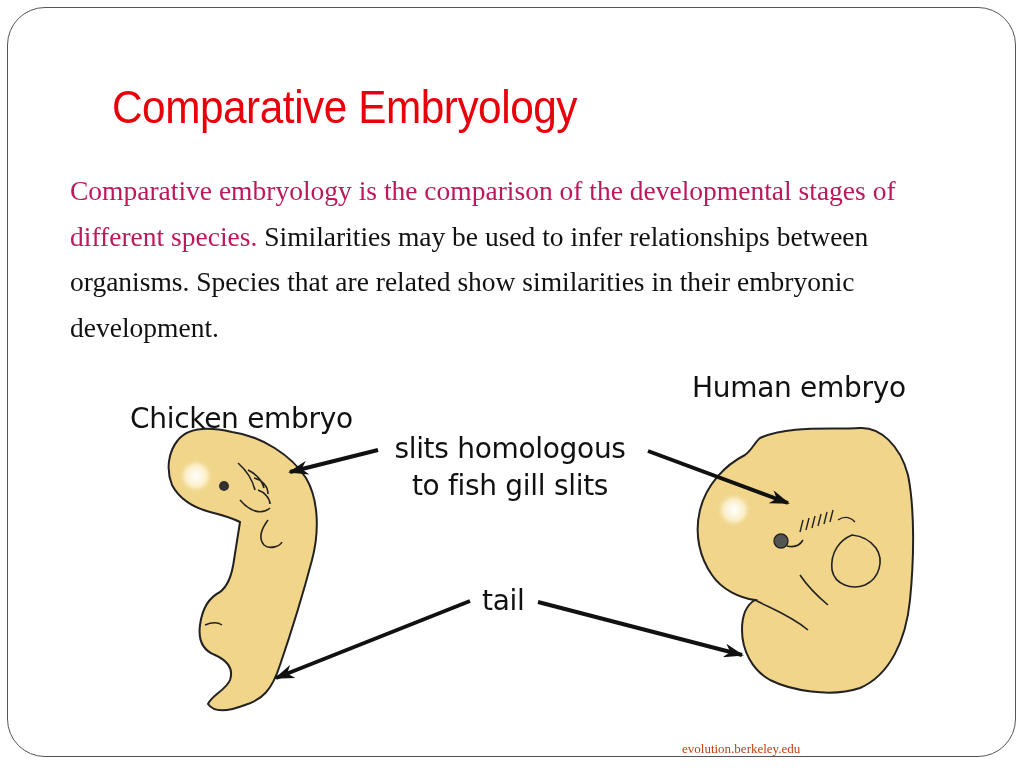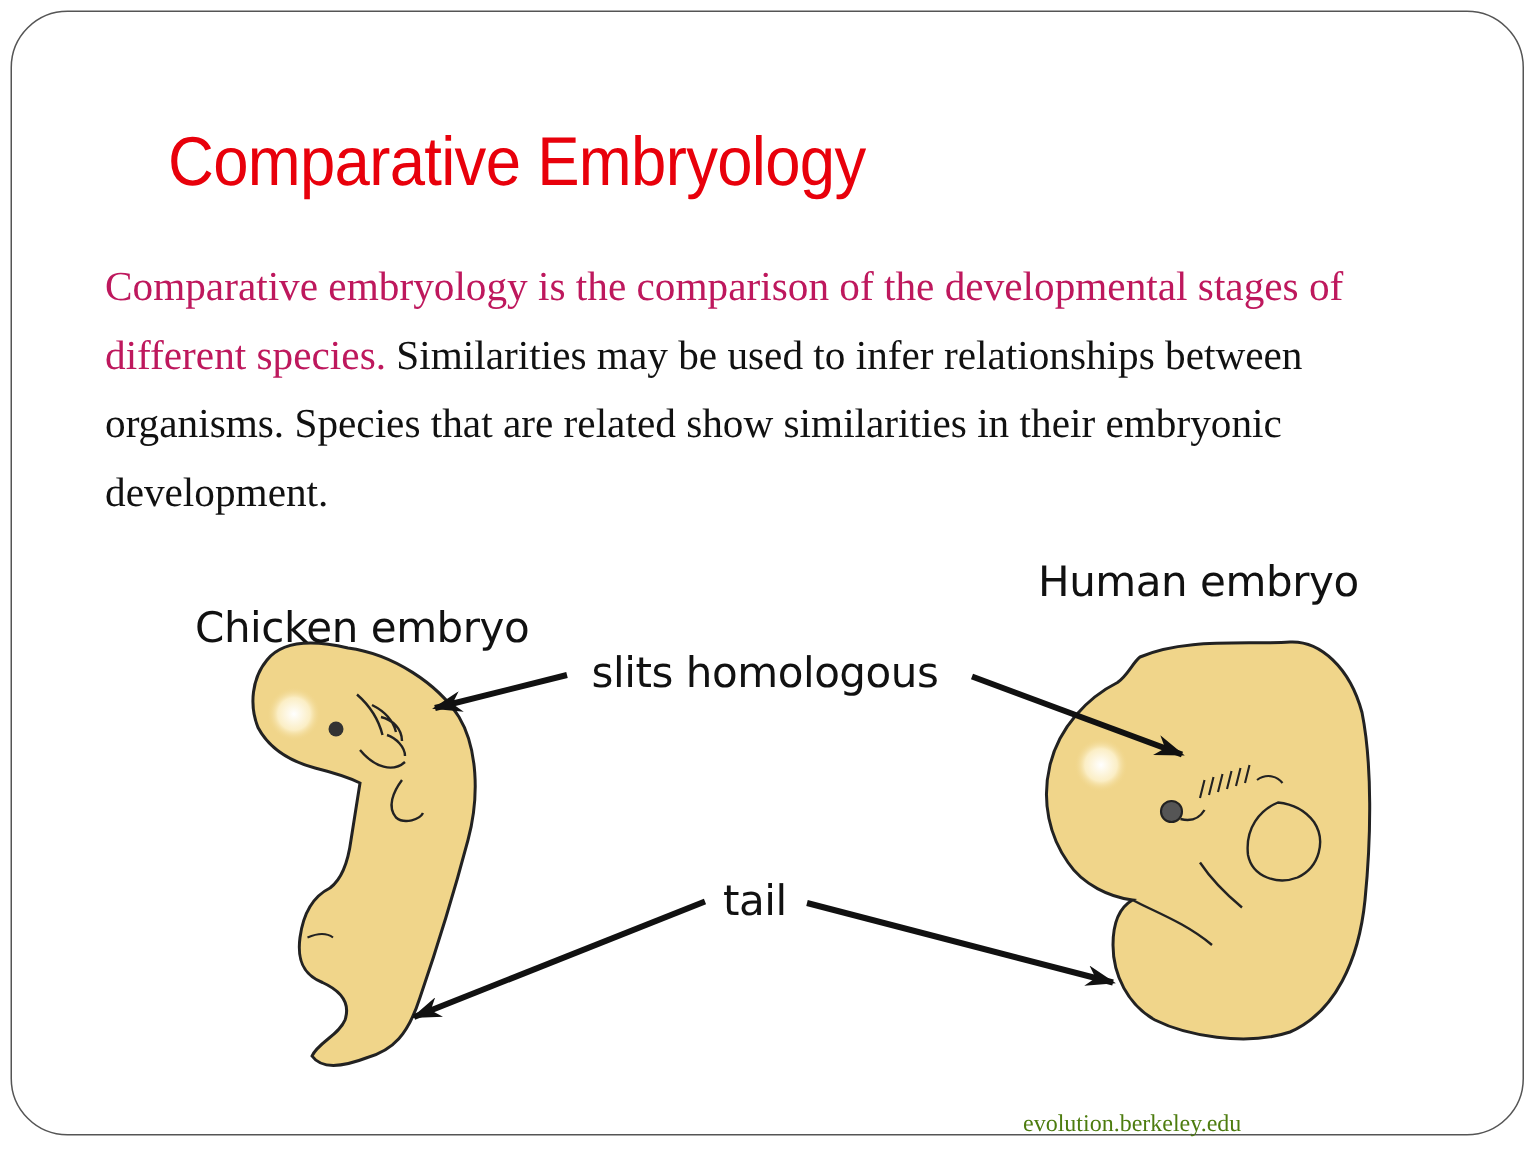--- a/index.html
+++ b/index.html
@@ -21,21 +21,21 @@
   }
   .body-text .red { color: #be185d; }
   .diagram { position: absolute; left: 0; top: 0; width: 1024px; height: 768px; }
   .label {
     position: absolute; font-family: "DejaVu Sans", sans-serif; font-size: 28px;
     color: #111; white-space: nowrap; letter-spacing: -0.3px;
   }
   .label.center { text-align: center; line-height: 37px; }
   .source {
     position: absolute; left: 682px; top: 741px;
-    font-family: "Liberation Serif", serif; font-size: 16px; color: #4d7c0f;
+    font-family: "Liberation Serif", serif; font-size: 13px; color: #c2410c;
   }
 </style>
 </head>
 <body>
 
 <div class="frame"></div>
 
 <div class="title">Comparative Embryology</div>
 
 <div class="body-text"><span class="red">Comparative embryology is the comparison of the developmental stages of different species.</span><span> Similarities may be used to infer relationships between organisms. Species that are related show similarities in their embryonic development.</span></div>
@@ -74,16 +74,17 @@
   <line x1="378" y1="450" x2="290" y2="472" stroke="#111" stroke-width="4" marker-end="url(#ah)"></line>
   <line x1="648" y1="451" x2="788" y2="503" stroke="#111" stroke-width="4" marker-end="url(#ah)"></line>
   <line x1="470" y1="601" x2="276" y2="678" stroke="#111" stroke-width="4" marker-end="url(#ah)"></line>
   <line x1="538" y1="602" x2="742" y2="655" stroke="#111" stroke-width="4" marker-end="url(#ah)"></line>
 </svg>
 
 <div class="label" style="left:130px; top:371px;margin-top:31px;">Chicken embryo</div>
 <div class="label" style="left:692px; top:371px;">Human embryo</div>
 <div class="label center" style="left:382px; top:430px; width:256px;">
   <div>slits homologous</div>
+  <div>to fish gill slits</div>
 </div>
 <div class="label" style="left:482px; top:584px;text-align:right;">tail</div>
 
 <div class="source">evolution.berkeley.edu</div>
 
 </body></html>

